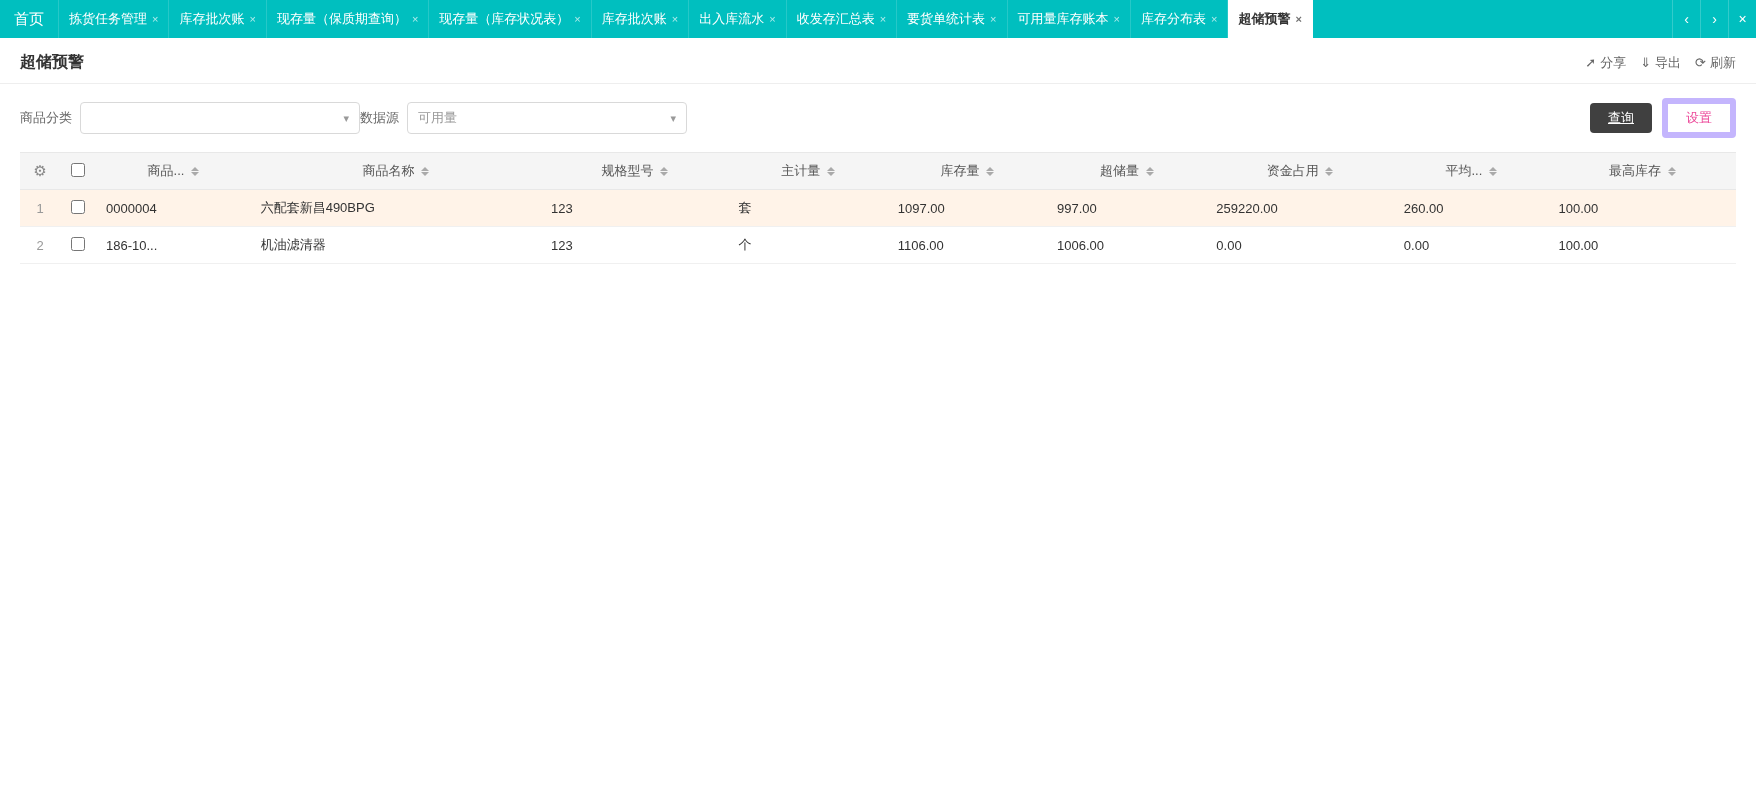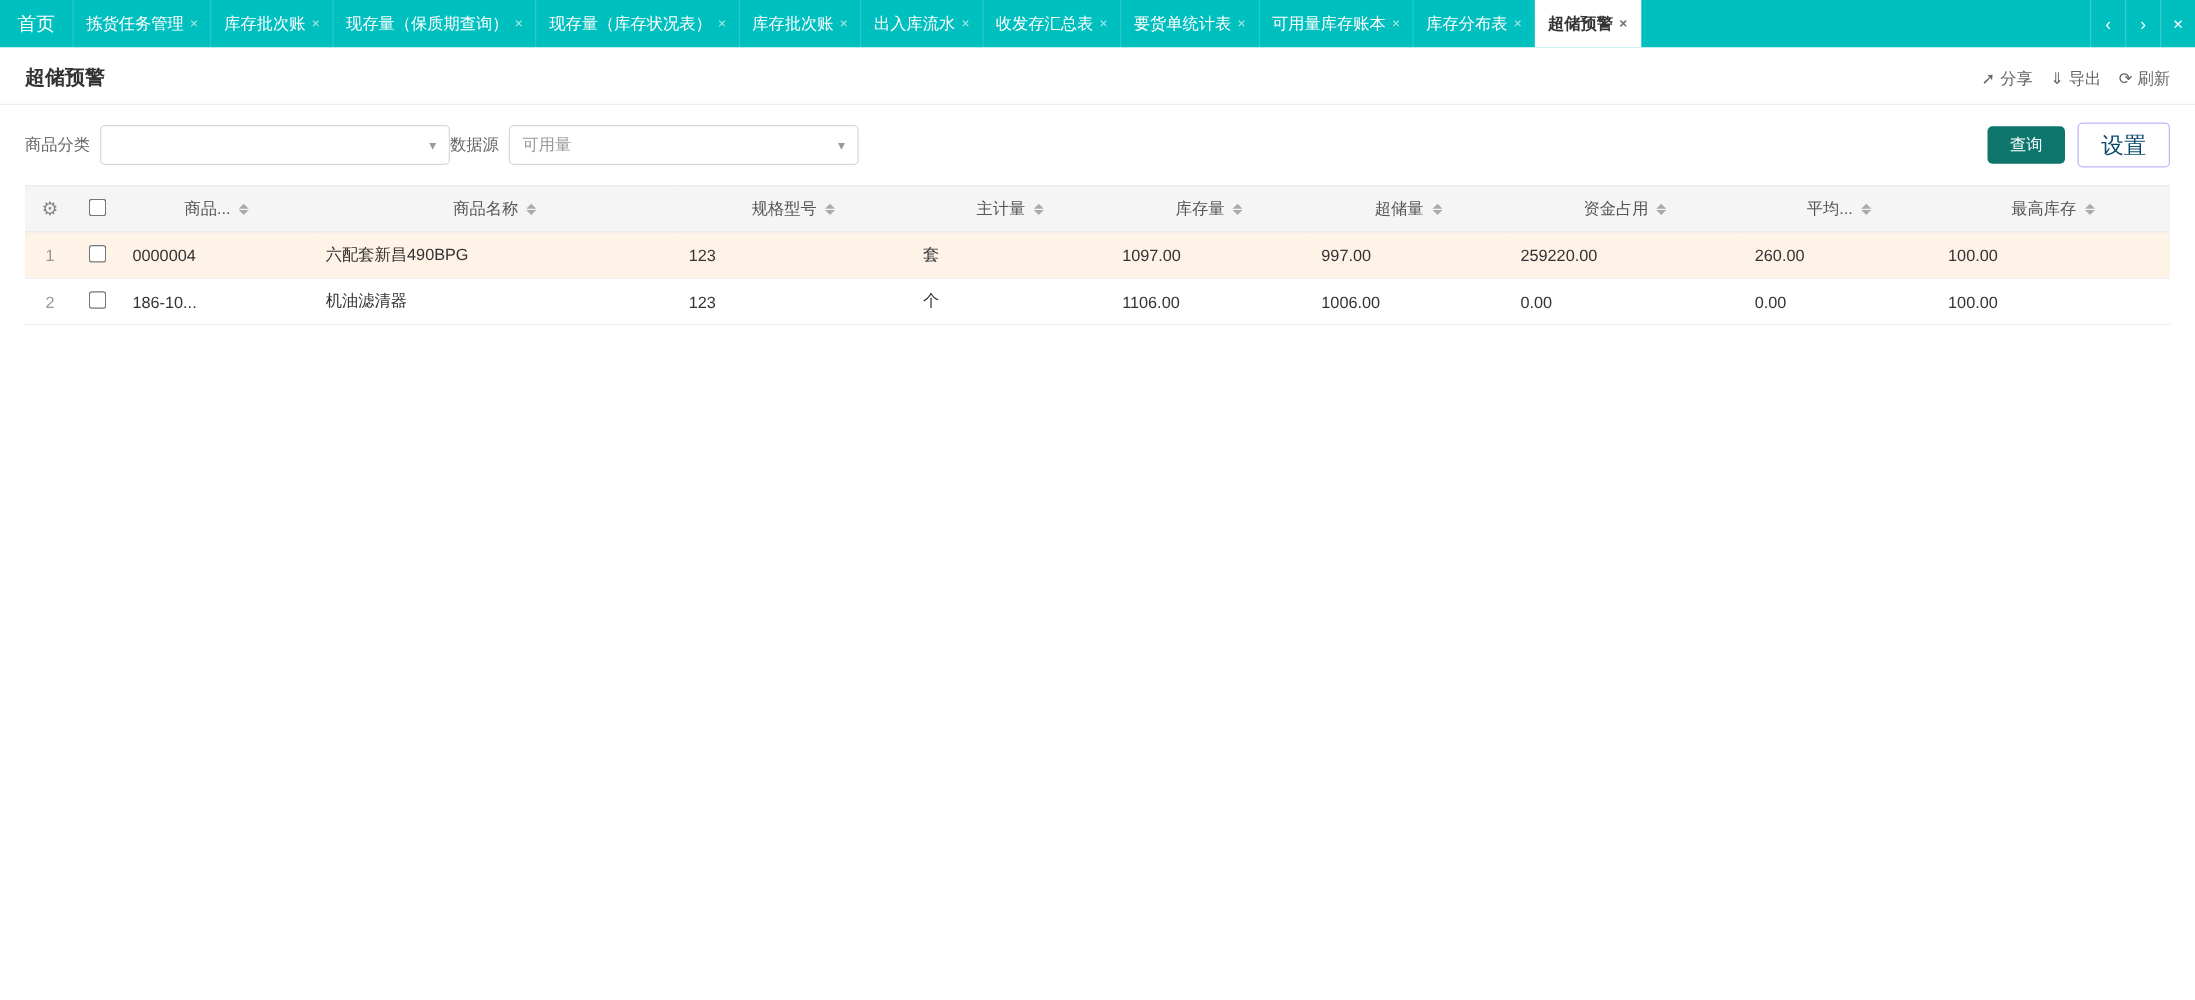--- a/index.html
+++ b/index.html
@@ -131,36 +131,37 @@
     }
     .filter-select .chevron { color: #999; font-size: 11px; }
 
     .filter-right {
       margin-left: auto;
       display: flex;
       align-items: center;
       gap: 10px;
     }
     .btn-query {
-      background: #0f766e;
+      background: #404040;
       color: #fff;
       border: none;
       border-radius: 4px;
       padding: 6px 18px;
       cursor: pointer;
       font-size: 13px;
+      text-decoration: underline;
     }
     .btn-settings {
       background: #fff;
-      color: #0c4a6e;
-      border: 1px solid #c4b5fd;
+      color: #ec4899;
+      border: 6px solid #c4b5fd;
       border-radius: 4px;
       padding: 5px 18px;
       cursor: pointer;
-      font-size: 18px;
+      font-size: 13px;
     }
 
     
     .table-container {
       padding: 0 20px;
     }
     table {
       width: 100%;
       border-collapse: collapse;
       font-size: 13px;

